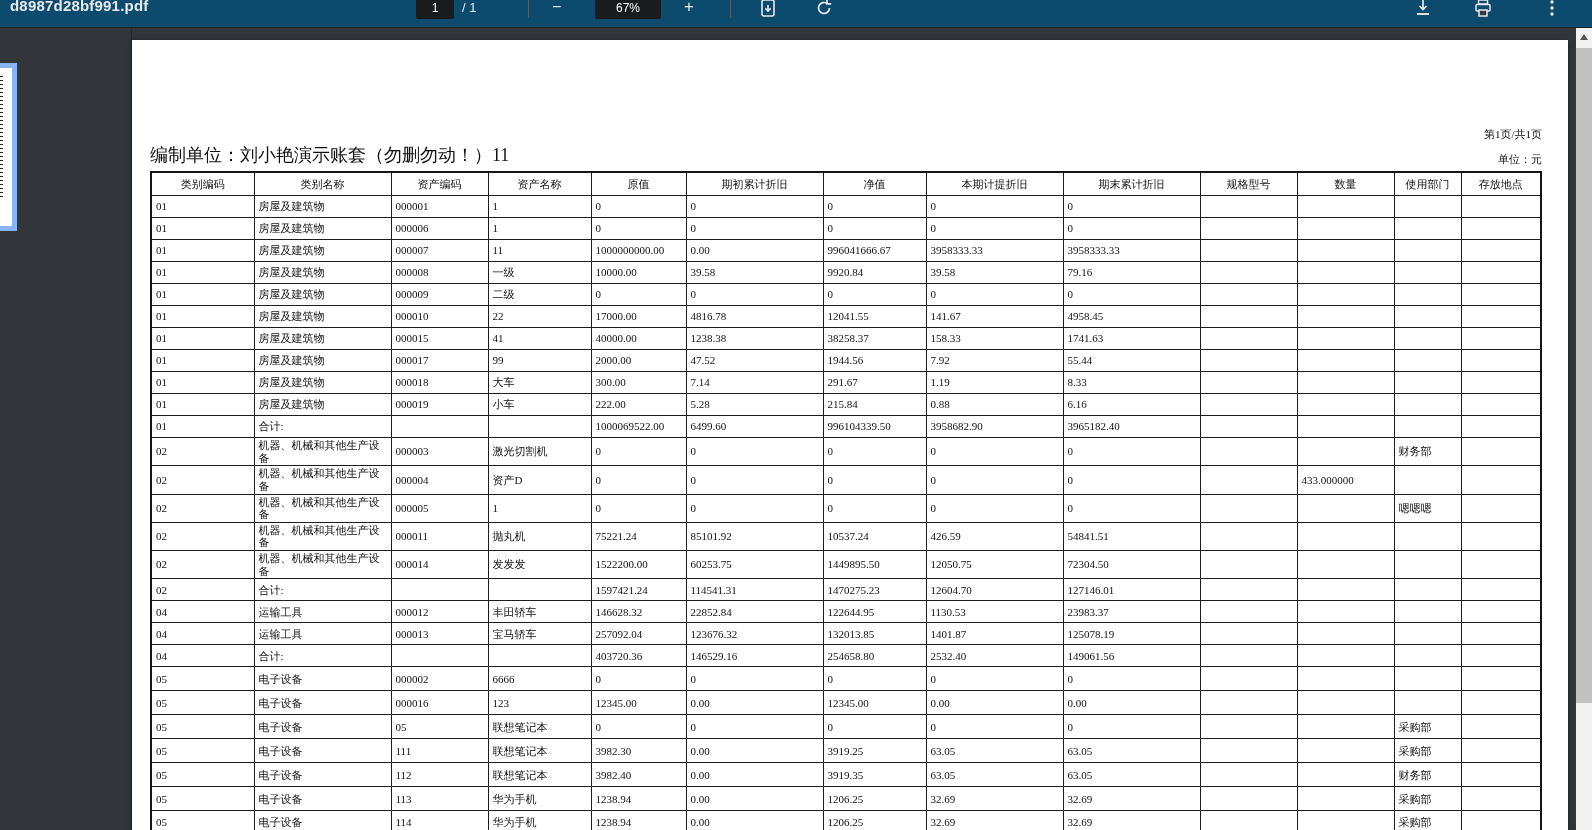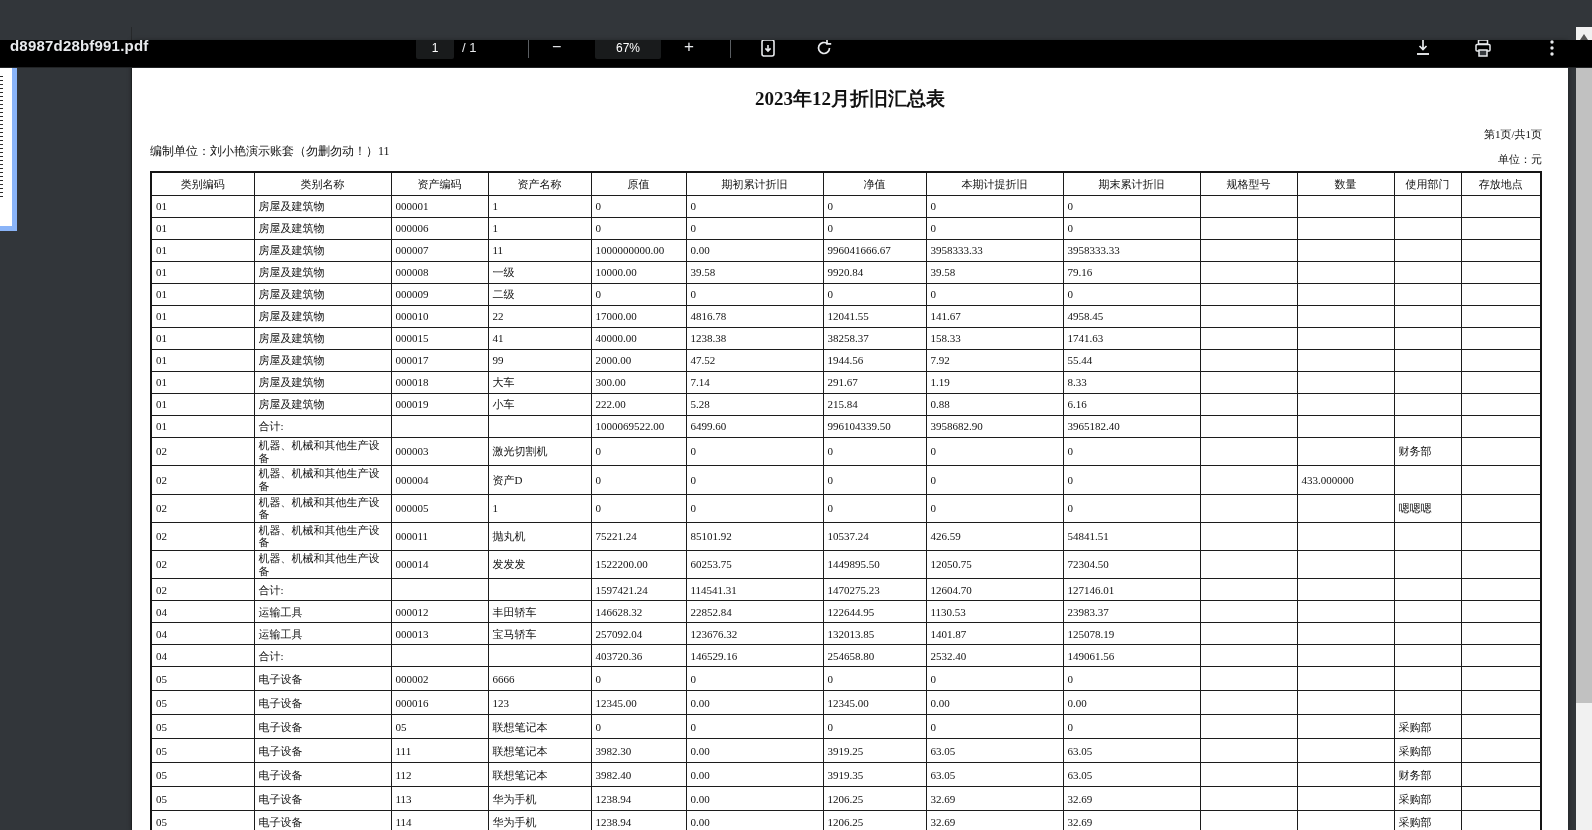--- a/index.html
+++ b/index.html
@@ -1,21 +1,21 @@
 <!DOCTYPE html>
 <html><head>
 <meta charset="utf-8">
 <style>
   html,body{margin:0;padding:0;}
   body{
     position:relative;width:1592px;height:830px;overflow:hidden;
     background:#32363a;font-family:"Liberation Sans",sans-serif;
   }
   
-  .toolbar{position:absolute;top:0;left:0;right:0;height:27px;background:#000000;overflow:hidden;z-index:6;border-bottom:1px solid #222426;margin-top:40px;}
+  .toolbar{position:absolute;top:0;left:0;right:0;height:27px;background:#0c4a6e;overflow:hidden;z-index:6;border-bottom:1px solid #222426;}
   .toolbar-inner{position:absolute;top:-16px;left:0;right:0;height:48px;}
   .tb-item{position:absolute;color:#e8eaed;}
   .filename{left:10px;top:13px;font-size:15px;font-weight:bold;letter-spacing:.2px;}
   .pagebox,.zoombox{background:#191b1c;color:#fff;text-align:center;font-size:12px;line-height:22px;border-radius:2px;top:13px;height:22px;}
   .pagebox{left:416px;width:38px;}
   .pagetotal{left:462px;top:16px;font-size:13px;color:#e8eaed;}
   .tb-sep{position:absolute;top:15px;width:1px;height:19px;background:#5a5e62;}
   .zoom-minus{left:552px;top:14px;font-size:16px;}
   .zoombox{left:595px;width:66px;}
   .zoom-plus{left:684px;top:13px;font-size:17px;}
@@ -30,21 +30,21 @@
   .scrollbar{position:absolute;right:0;top:27px;width:16px;bottom:0;background:#f1f1f1;}
   .scroll-up{position:absolute;top:0;left:0;width:16px;height:20px;background:#f1f1f1;}
   .scroll-up:after{content:"";position:absolute;left:4px;top:7px;border-left:4px solid transparent;border-right:4px solid transparent;border-bottom:6px solid #555;}
   .scroll-thumb{position:absolute;top:21px;left:0;width:16px;height:655px;background:#c1c1c1;}
   
   .page{position:absolute;left:132px;top:40px;width:1436px;height:790px;background:#fff;overflow:hidden;
     box-shadow:0 1px 5px rgba(0,0,0,.45);color:#111;
     font-family:"Liberation Serif","DejaVu Serif",serif;}
   .doc-title{position:absolute;top:46px;left:0;right:0;text-align:center;font-size:19px;font-weight:bold;}
   .page-info{position:absolute;top:87px;right:26px;font-size:11px;}
-  .prepared-by{position:absolute;top:103px;left:18px;font-size:12px;}
+  .prepared-by{position:absolute;top:103px;left:18px;font-size:18px;}
   .unit-label{position:absolute;top:112px;right:26px;font-size:11px;text-align:center;}
   .tablewrap{position:absolute;top:131px;left:18px;right:26px;}
   table.dep{width:100%;border-collapse:collapse;table-layout:fixed;border:2px solid #151515;
     font-family:"Liberation Serif","DejaVu Serif",serif;font-size:11px;color:#111;}
   table.dep th,table.dep td{border:1px solid #1c1c1c;padding:1px 4px;overflow:hidden;vertical-align:middle;}
   table.dep th{height:20px;text-align:center;font-weight:normal;}
   table.dep td{text-align:left;word-break:break-all;line-height:1.15;}
   tr.rs{height:22px;padding-left:12px;} tr.rt{height:28px;} tr.rm{height:24px;}
 </style>
 </head>
@@ -106,21 +106,20 @@
     <div class="thumb-lines"></div>
   </div>
 </div>
 
 <div class="scrollbar">
   <div class="scroll-up"></div>
   <div class="scroll-thumb"></div>
 </div>
 
 <div class="page">
-  <div class="doc-title">2023年12月折旧汇总表</div>
   <div class="page-info">第1页/共1页</div>
   <div class="prepared-by">编制单位：刘小艳演示账套（勿删勿动！）11</div>
   <div class="unit-label">单位：元</div>
 
   <div class="tablewrap">
     <table class="dep">
       <colgroup>
         <col style="width:103px">
           <col style="width:137px">
           <col style="width:97px">

